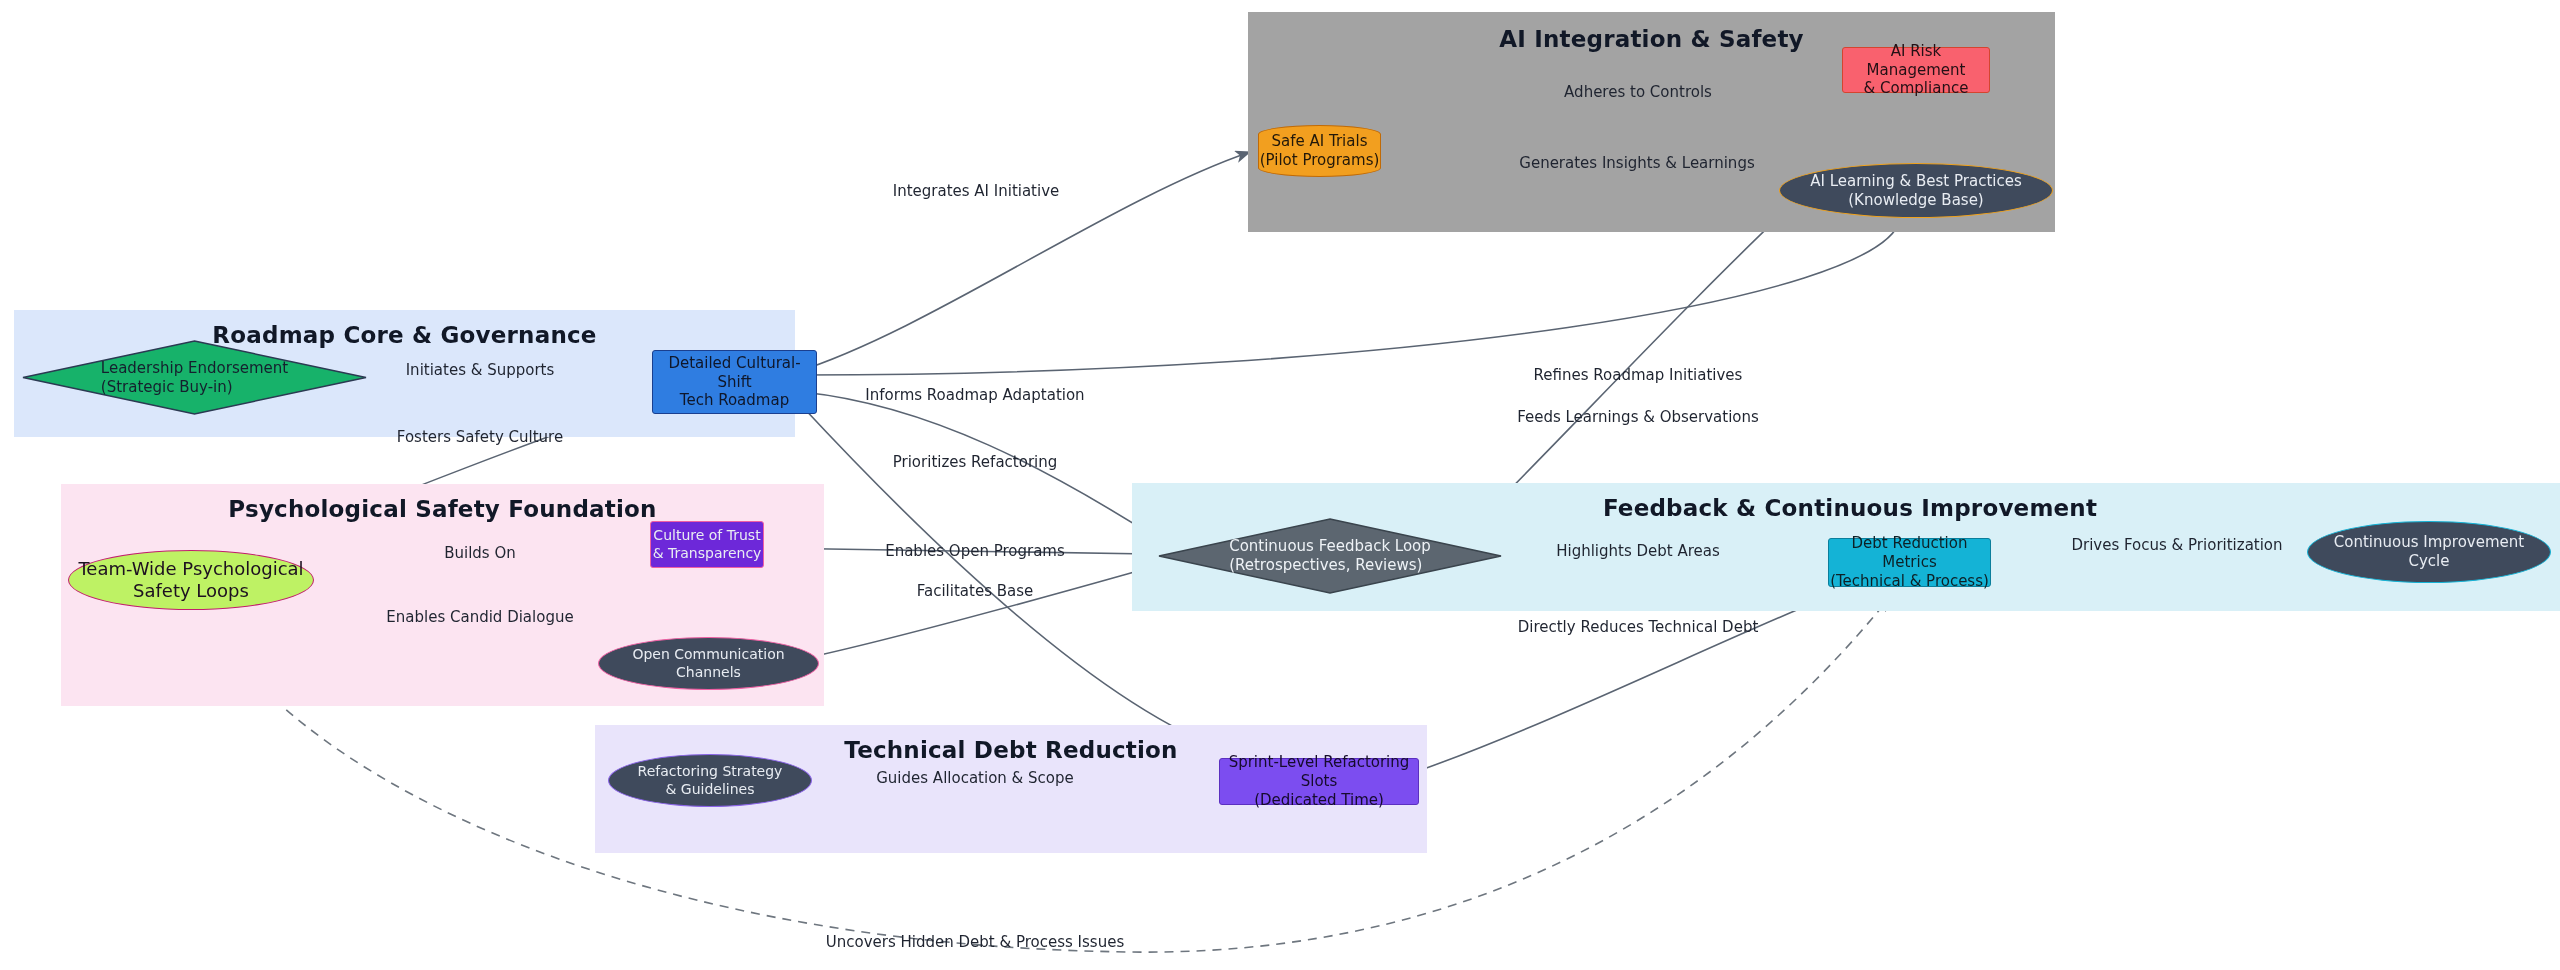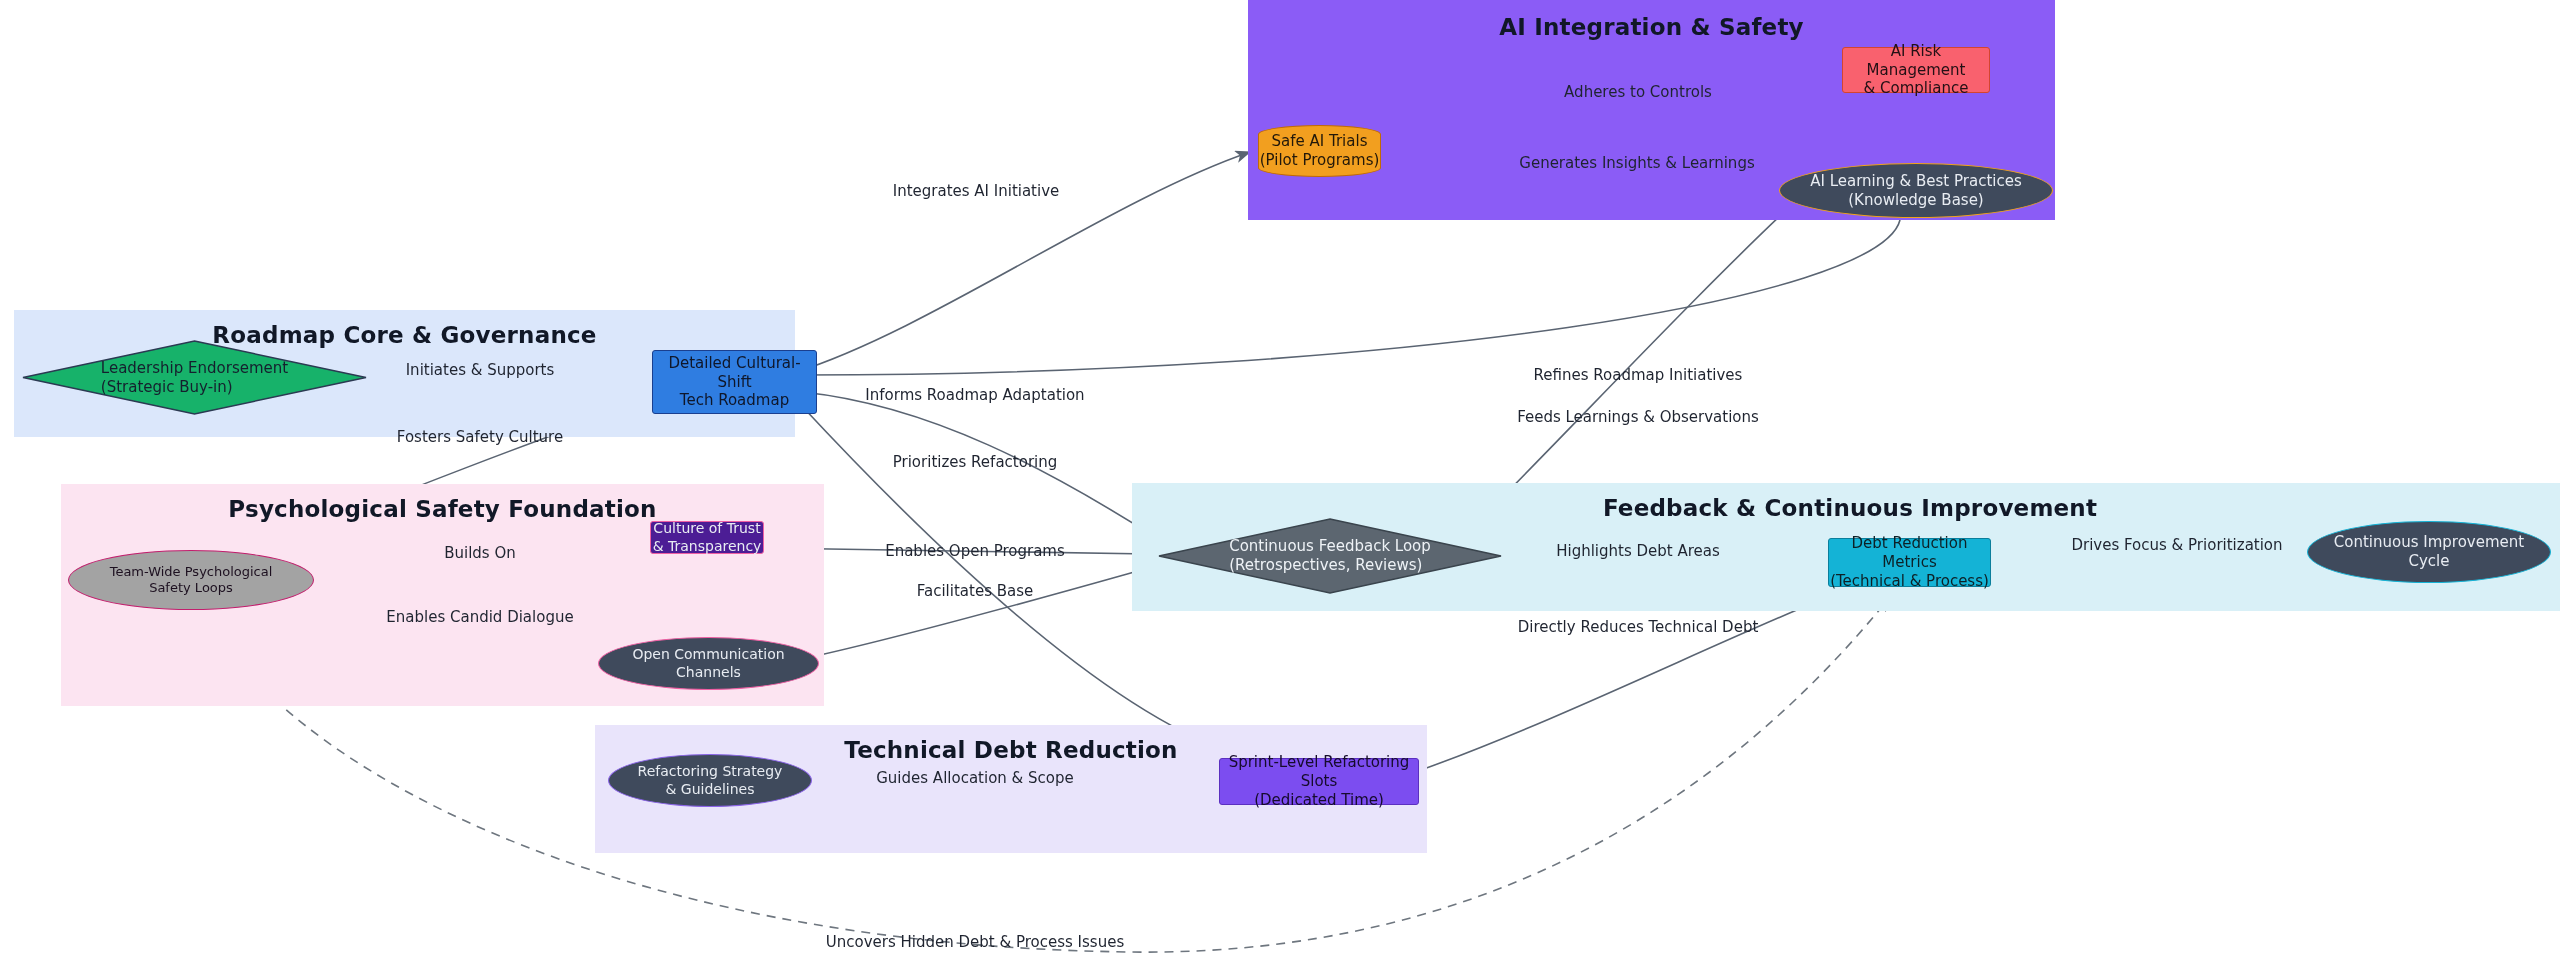--- a/index.html
+++ b/index.html
@@ -56,21 +56,21 @@
         <path d="M312,591 C420,615 520,645 592,657" fill="none" stroke="#5a6472" stroke-width="1.6" marker-end="url(#ah)"></path>
         <path d="M1506,556 L1822,562" fill="none" stroke="#5a6472" stroke-width="1.6" marker-end="url(#ah)"></path>
         <path d="M1993,563 L2300,553" fill="none" stroke="#5a6472" stroke-width="1.6" marker-end="url(#ah)"></path>
         <path d="M1421,770 C1560,720 1720,640 1840,592" fill="none" stroke="#5a6472" stroke-width="1.6" marker-end="url(#ah)"></path>
         <path d="M814,780 L1213,780" fill="none" stroke="#5a6472" stroke-width="1.6" marker-end="url(#ah)"></path>
         <path d="M205,612 C280,760 600,945 1130,952 C1560,958 1790,720 1890,597" fill="none" stroke="#6e767f" stroke-width="1.6" stroke-dasharray="9,7" marker-end="url(#ahd)"></path>
       </g>
   </svg>
 
   <div id="clusters-layer">
-      <div class="cluster" style="left: 1248px; top: 0; width: 807px; height: 220px; background: #8b5cf6;">
+      <div class="cluster" style="left: 1248px; top: 12px; width: 807px; height: 220px; background: #a3a3a3;">
         <div class="cluster-title" style="top: 14px;">AI Integration &amp; Safety</div>
       </div>
       <div class="cluster" style="left: 14px; top: 310px; width: 781px; height: 127px; background: rgb(219, 231, 251);">
         <div class="cluster-title" style="top: 12px;">Roadmap Core &amp; Governance</div>
       </div>
       <div class="cluster" style="left: 61px; top: 484px; width: 763px; height: 222px; background: rgb(252, 228, 241);">
         <div class="cluster-title" style="top: 12px;">Psychological Safety Foundation</div>
       </div>
       <div class="cluster" style="left: 1124px; top: 483px; width: 1436px; height: 128px; background: rgb(217, 240, 247); margin-left: 8px;">
         <div class="cluster-title" style="top: 12px;">Feedback &amp; Continuous Improvement</div>
@@ -96,25 +96,25 @@
 (Pilot Programs)</span>
       </div>
       <div class="node rect" style="left: 1842px; top: 47px; width: 148px; height: 46px; background: rgb(249, 97, 110); border: 1.5px solid rgb(212, 69, 47); color: rgb(35, 16, 21); font-size: 15px;">
         <span class="lbl">AI Risk Management
 &amp; Compliance</span>
       </div>
       <div class="node ell" style="left: 1779px; top: 163px; width: 274px; height: 55px; background: rgb(63, 74, 92); border: 1.5px solid rgb(240, 162, 28); color: rgb(232, 236, 242); font-size: 15px;">
         <span class="lbl">AI Learning &amp; Best Practices
 (Knowledge Base)</span>
       </div>
-      <div class="node ell" style="left: 68px; top: 550px; width: 246px; height: 60px; background: #a3a3a3; border: 1.5px solid rgb(194, 31, 109); color: rgb(29, 16, 32); font-size: 13px;">
+      <div class="node ell" style="left: 68px; top: 550px; width: 246px; height: 60px; background: #bef264; border: 1.5px solid rgb(194, 31, 109); color: rgb(29, 16, 32); font-size: 18px;">
         <span class="lbl">Team-Wide Psychological
 Safety Loops</span>
       </div>
-      <div class="node rect" style="left: 650px; top: 521px; width: 114px; height: 33px; background: #4c1d95; border: 1.5px solid rgb(239, 95, 163); color: rgb(232, 236, 242); font-size: 14px;">
+      <div class="node rect" style="left: 650px; top: 521px; width: 114px; height: 47px; background: #6d28d9; border: 1.5px solid rgb(239, 95, 163); color: rgb(232, 236, 242); font-size: 14px;">
         <span class="lbl">Culture of Trust
 &amp; Transparency</span>
       </div>
       <div class="node ell" style="left: 598px; top: 637px; width: 221px; height: 53px; background: rgb(63, 74, 92); border: 1.5px solid rgb(239, 95, 163); color: rgb(232, 236, 242); font-size: 14px;">
         <span class="lbl">Open Communication
 Channels</span>
       </div>
       <div class="diamond" style="left: 1158px; top: 518px; width: 344px; height: 76px;">
         <svg width="344" height="76" viewBox="0 0 344 76">
           <polygon points="172,1 343,38 172,75 1,38" fill="#5c6670" stroke="#3a444d" stroke-width="1.5"></polygon>

